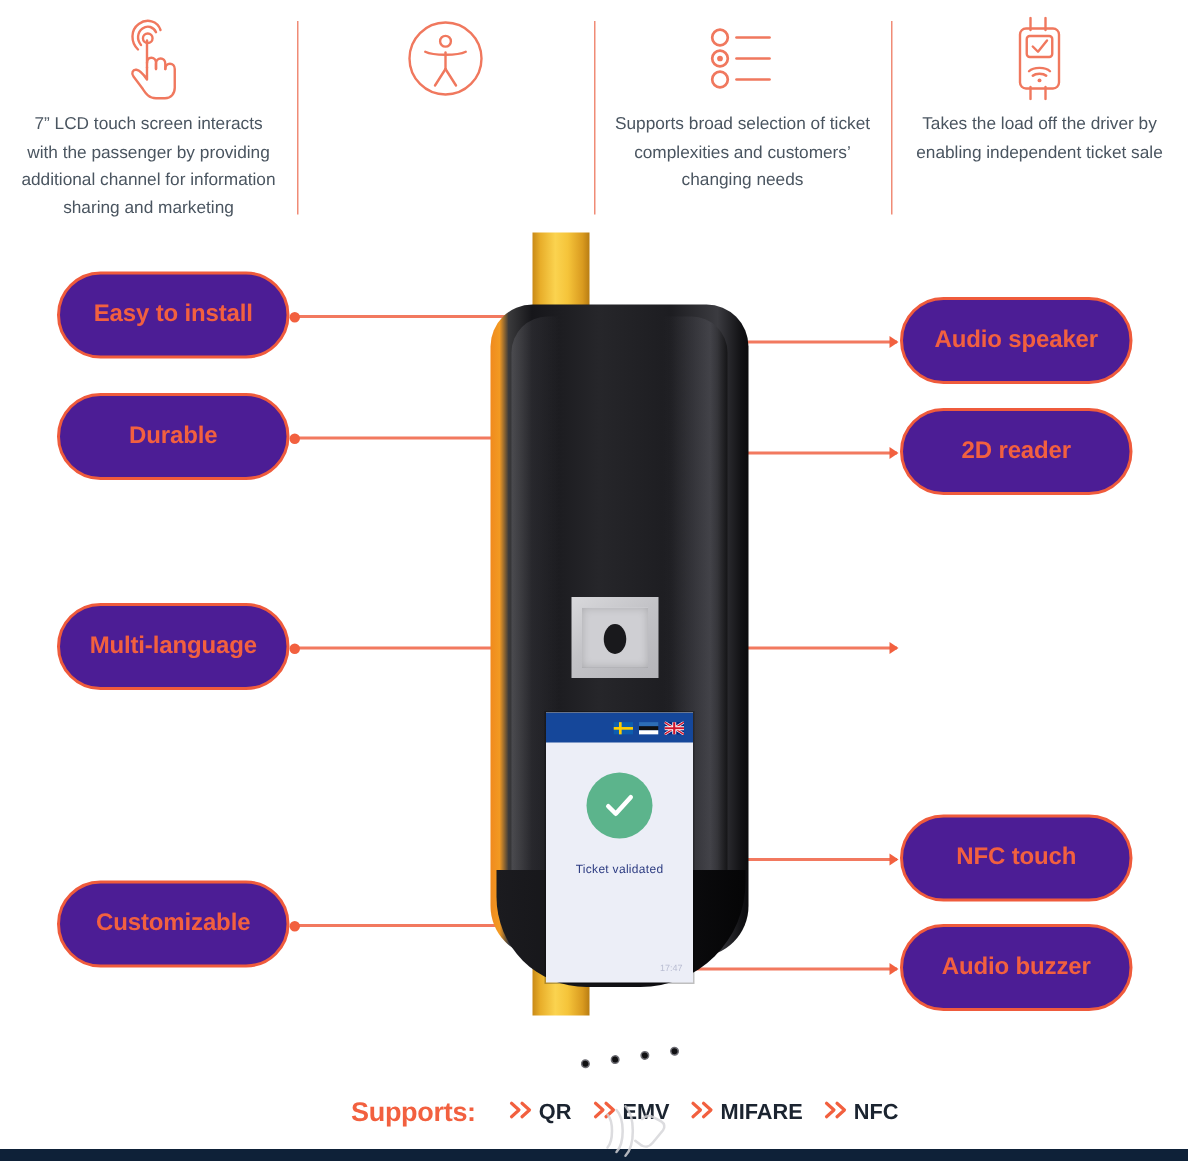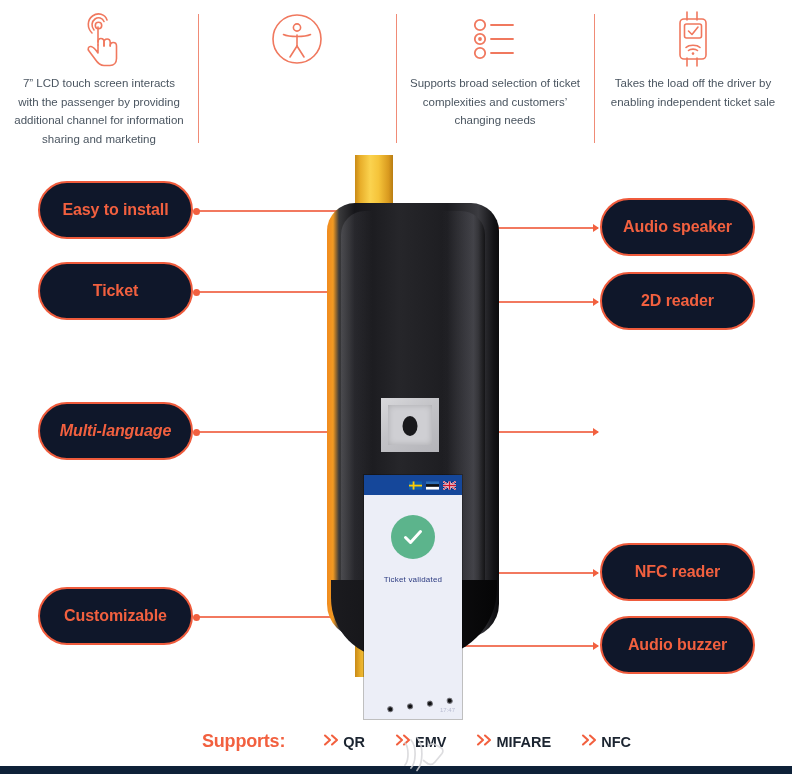--- a/index.html
+++ b/index.html
@@ -58,21 +58,21 @@
     position: relative;
     width: 792px;
     height: 560px;
   }
 
   
   .pill {
     position: absolute;
     border: 2px solid #ef5b3c;
     border-radius: 40px;
-    background: #0f172a;
+    background: #4c1d95;
     display: flex;
     align-items: center;
     justify-content: center;
     font-weight: bold;
     font-size: 16px;
     color: #f2603f;
     letter-spacing: -0.1px;
     white-space: nowrap;
     z-index: 5;
   }
@@ -204,21 +204,21 @@
     background: #19191c;
     z-index: 7;
   }
 
   
   .lcd {
     position: absolute;
     left: 364px;
     top: 320px;
     width: 98px;
-    height: 244px;
+    height: 180px;
     background: #eceef7;
     z-index: 6;
     overflow: hidden;
     display: flex;
     flex-direction: column;
     box-shadow: 0 0 0 1px rgba(0,0,0,.25);
   }
   .lcd-topbar {
     height: 20px;
     background: #15479a;
@@ -290,21 +290,21 @@
 
   
   .supports {
     position: absolute;
     left: 0;
     bottom: 22px;
     width: 792px;
     display: flex;
     align-items: center;
     justify-content: center;
-    gap: 16px;
+    gap: 0px;
     padding-left: 41px;
   }
   .supports-label {
     font-size: 18px;
     font-weight: bold;
     color: #f2603f;
     margin-right: 22px;
     letter-spacing: -.2px;
   }
   .support-item {
@@ -465,37 +465,37 @@
           <path d="M32.5 29.5 L28.5 26.5"></path>
         </svg>
       </div>
     </div>
   </div>
 
   <div class="pill pill-left" style="top:26px;">
     <span>Easy to install</span>
   </div>
   <div class="pill pill-left" style="top:107px;">
-    <span>Ticket</span>
-  </div>
-  <div class="pill pill-left" style="top:247px;font-style:italic;">
+    <span>Durable</span>
+  </div>
+  <div class="pill pill-left" style="top:247px;">
     <span>Multi-language</span>
   </div>
   <div class="pill pill-left" style="top:432px;">
     <span>Customizable</span>
   </div>
 
   <div class="pill pill-right" style="top:43px;">
     <span>Audio speaker</span>
   </div>
   <div class="pill pill-right" style="top:117px;">
     <span>2D reader</span>
   </div>
   <div class="pill pill-right" style="top:388px;">
-    <span>NFC reader</span>
+    <span>NFC touch</span>
   </div>
   <div class="pill pill-right" style="top:461px;justify-content:center;">
     <span>Audio buzzer</span>
   </div>
 
 </div>
 
 <div class="supports">
   <span class="supports-label">Supports:</span>
 

